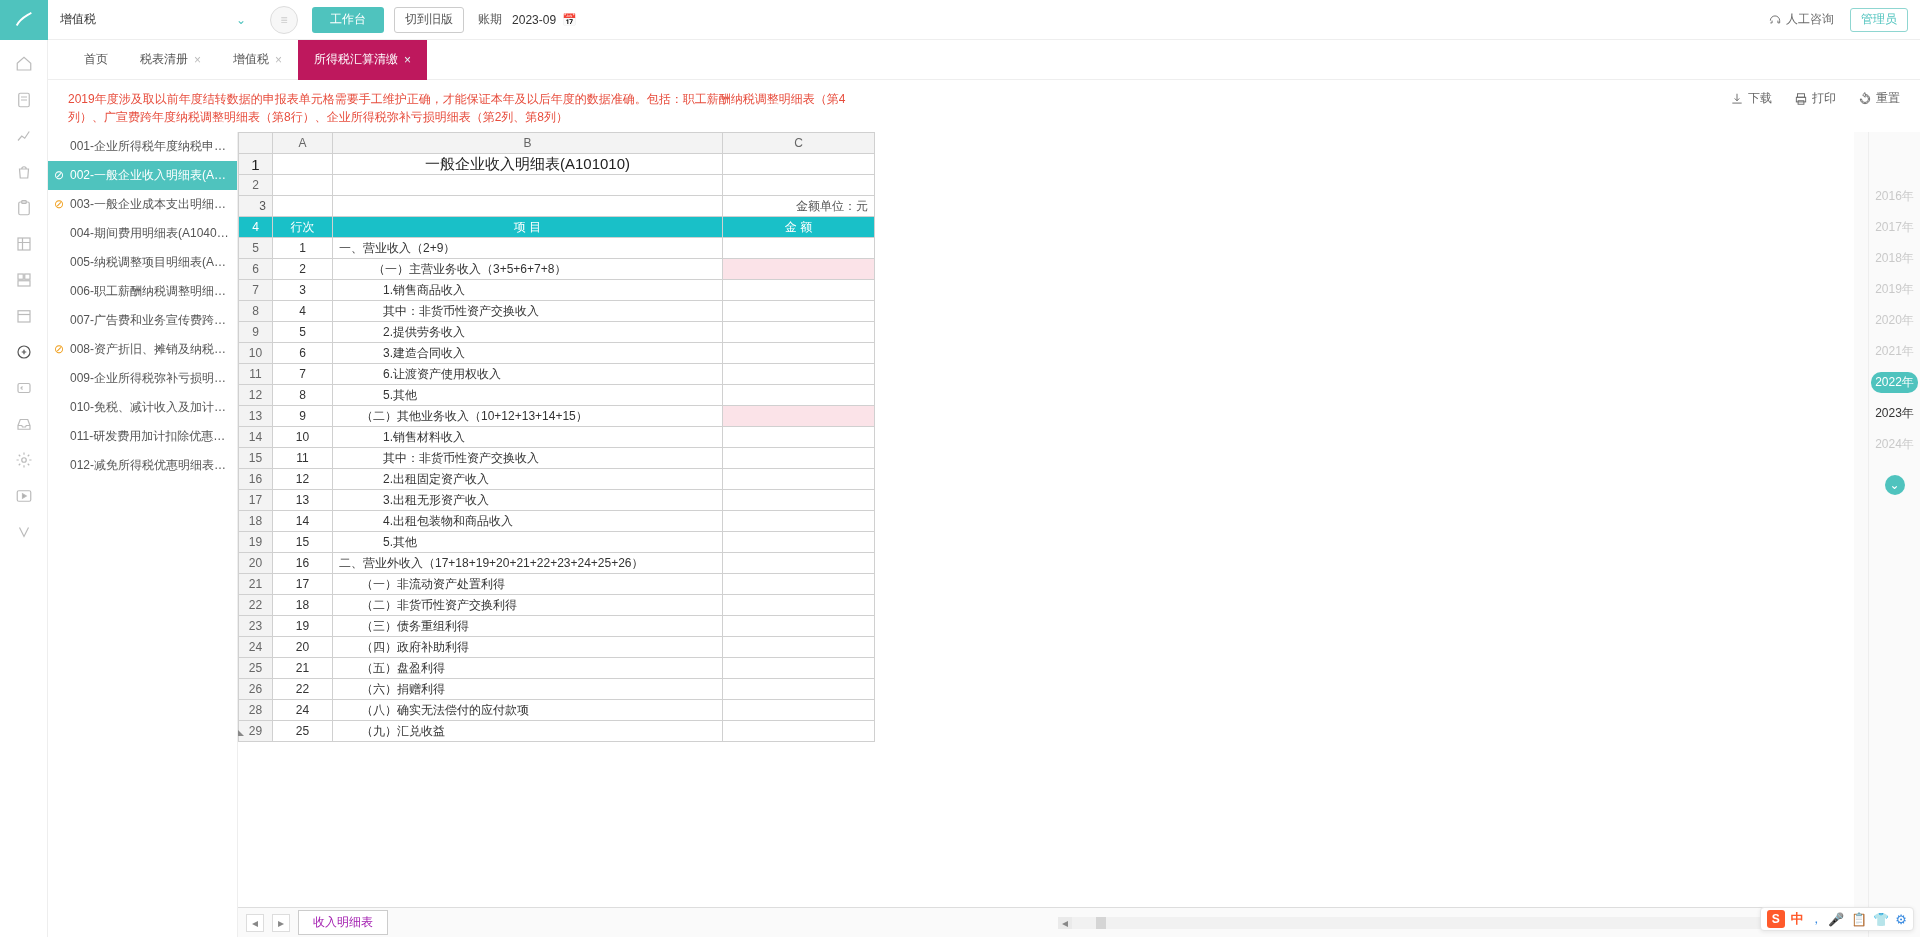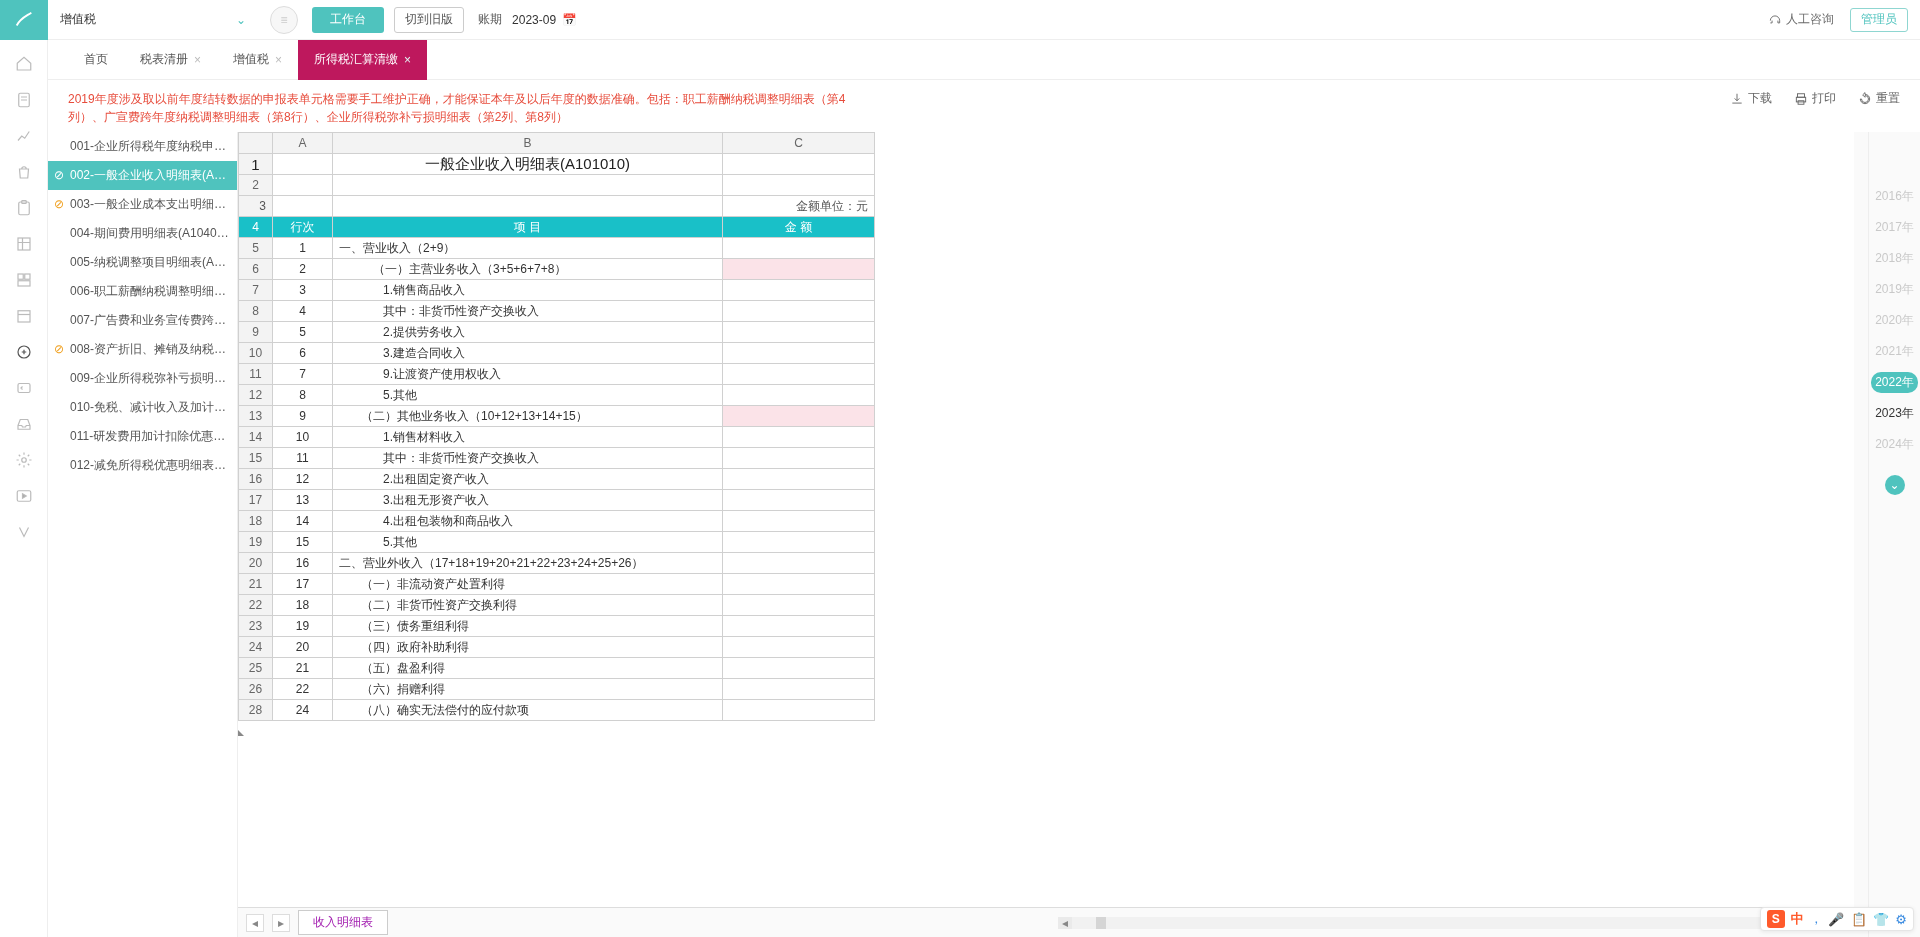--- a/index.html
+++ b/index.html
@@ -321,21 +321,21 @@
                     </tr>
                     <tr>
                       <td class="rowhdr">10</td>
                       <td class="colA cA">6</td>
                       <td class="colB" style="padding-left:50px">3.建造合同收入</td>
                       <td class="colC "></td>
                     </tr>
                     <tr>
                       <td class="rowhdr">11</td>
                       <td class="colA cA">7</td>
-                      <td class="colB" style="padding-left:50px">9.让渡资产使用权收入</td>
+                      <td class="colB" style="padding-left:50px">6.让渡资产使用权收入</td>
                       <td class="colC "></td>
                     </tr>
                     <tr>
                       <td class="rowhdr">12</td>
                       <td class="colA cA">8</td>
                       <td class="colB" style="padding-left:50px">5.其他</td>
                       <td class="colC "></td>
                     </tr>
                     <tr>
                       <td class="rowhdr">13</td>
@@ -418,20 +418,26 @@
                     <tr>
                       <td class="rowhdr">26</td>
                       <td class="colA cA">22</td>
                       <td class="colB" style="padding-left:28px">（六）捐赠利得</td>
                       <td class="colC "></td>
                     </tr>
                     <tr>
                       <td class="rowhdr">28</td>
                       <td class="colA cA">24</td>
                       <td class="colB" style="padding-left:28px">（八）确实无法偿付的应付款项</td>
+                      <td class="colC "></td>
+                    </tr>
+                    <tr>
+                      <td class="rowhdr">29</td>
+                      <td class="colA cA">25</td>
+                      <td class="colB" style="padding-left:28px">（九）汇兑收益</td>
                       <td class="colC "></td>
                     </tr>
                   </tbody>
                 </table>
               <div class="tri" style="left:0;bottom:auto;top:598px"></div>
             </div>
           </div>
           <div class="bottom-tabs">
             <div class="nav">◂</div>
             <div class="nav">▸</div>

